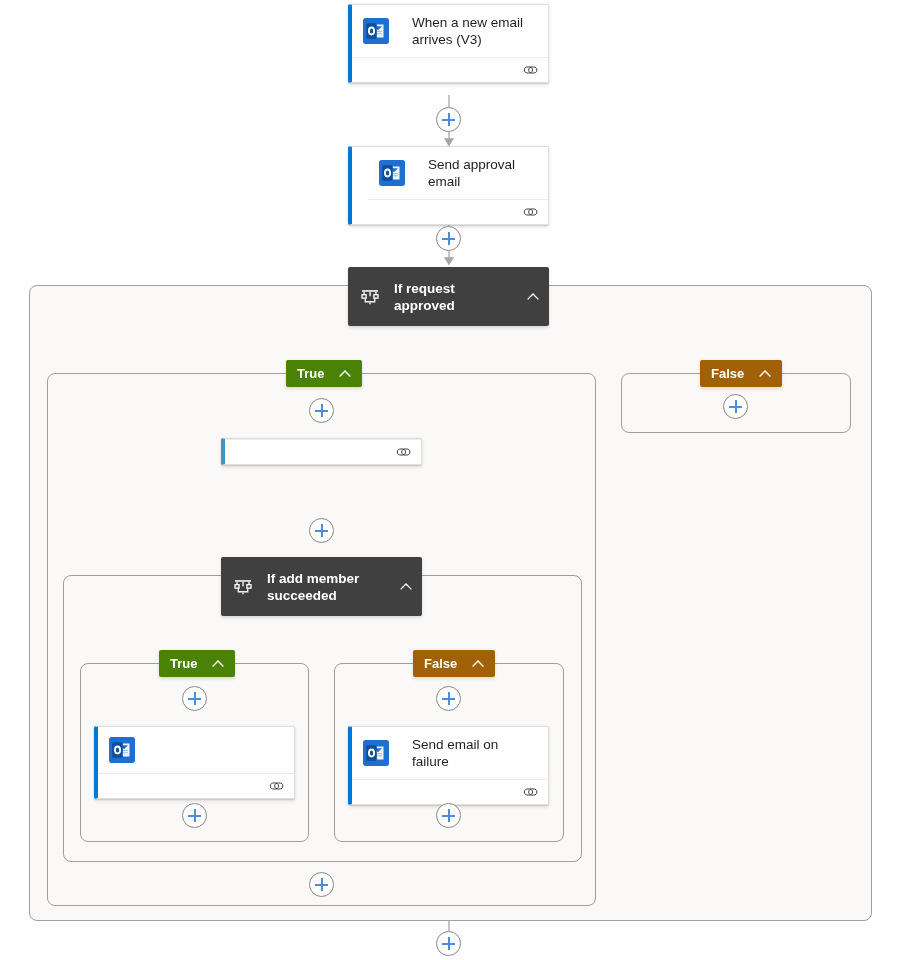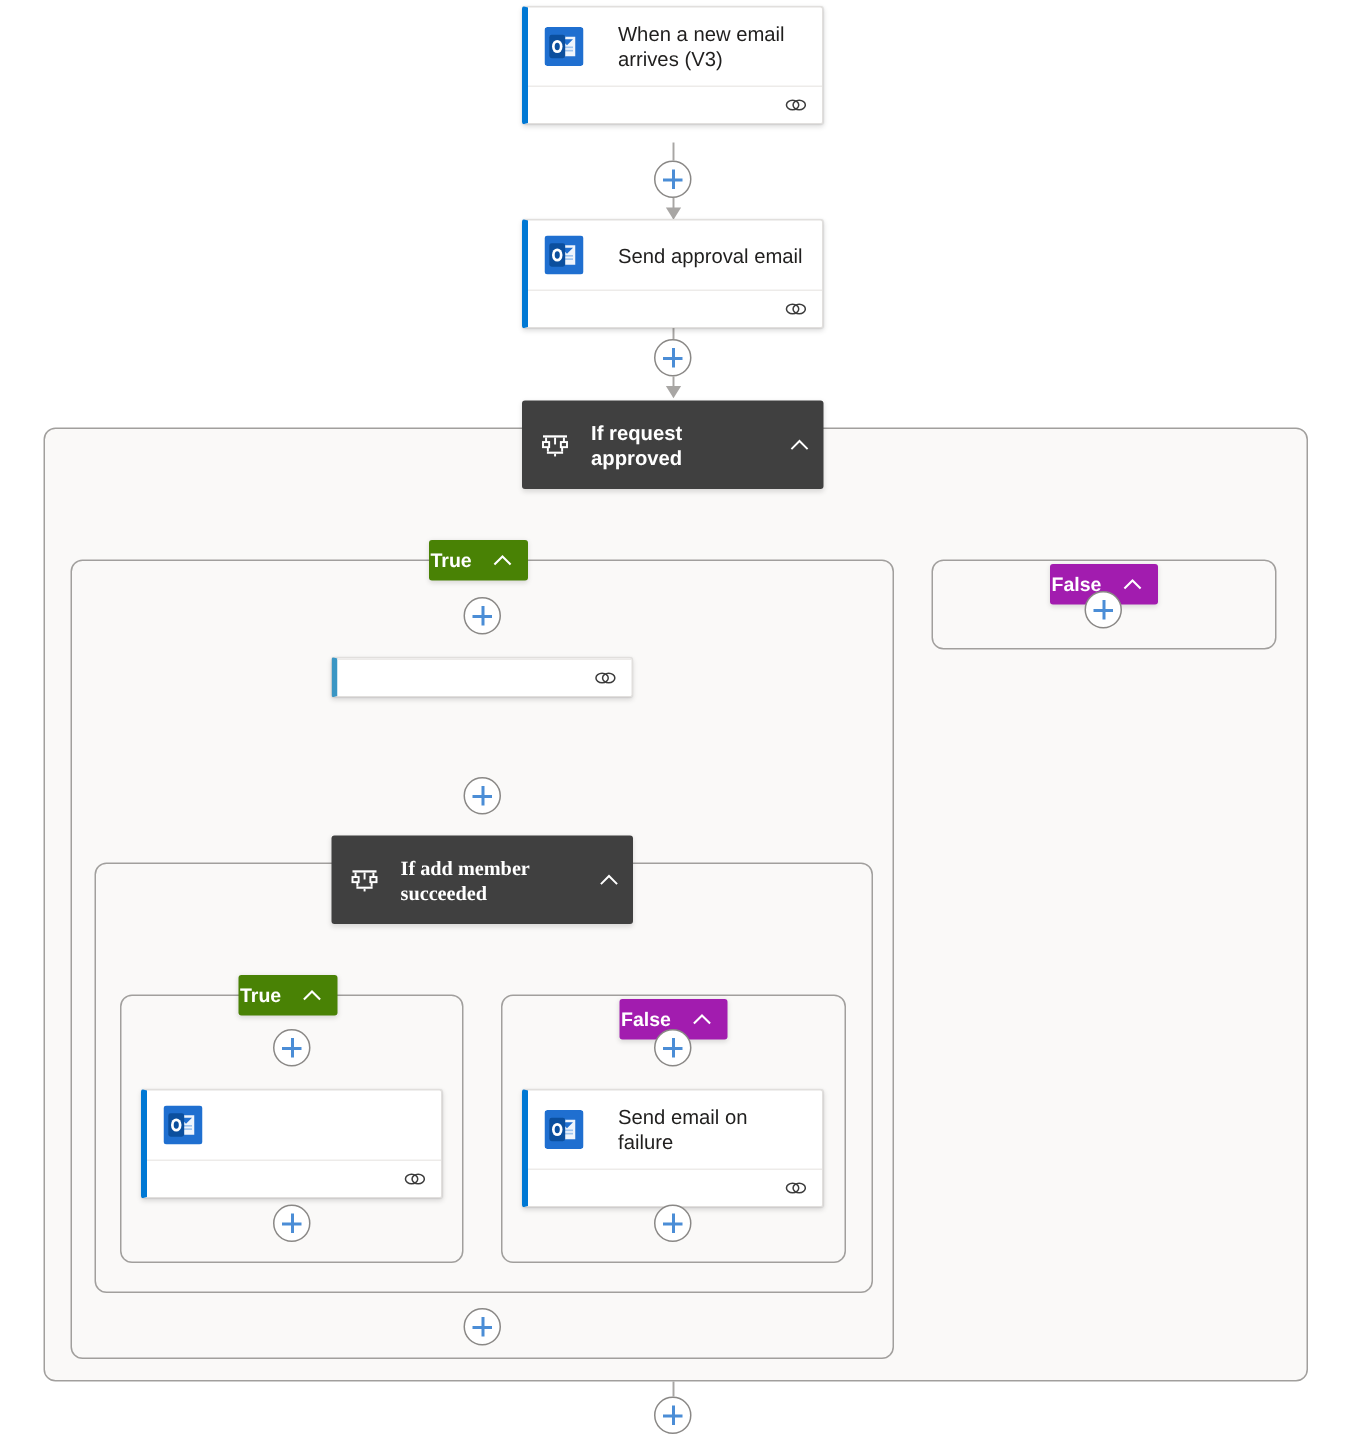--- a/index.html
+++ b/index.html
@@ -105,30 +105,30 @@
     padding-right: 6px;
   }
   .chev { flex: 0 0 16px; width: 16px; height: 16px; }
 
   
   .badge {
     position: absolute;
     display: flex;
     align-items: center;
     height: 27px;
-    padding: 0 9px 0 1px;
+    padding: 0 9px 0 11px;
     border-radius: 2px;
     color: #ffffff;
     font-size: 13px;
     font-weight: bold;
     z-index: 8;
     box-shadow: 0 1.2px 3.6px rgba(0,0,0,0.13);
   }
   .badge.true  { background: #498205; }
-  .badge.false { background: #a21caf; margin-top: 16px; }
+  .badge.false { background: #a16207; }
   .badge .blabel { padding-right: 13px; }
 
   
   .plus {
     position: absolute;
     width: 25px; height: 25px;
     border: 1px solid #8a8886;
     border-radius: 50%;
     background: #ffffff;
     z-index: 9;
@@ -228,21 +228,21 @@
       <div class="card-title">When a new email arrives (V3)</div>
     </div>
     <div class="card-foot">
       <svg class="chain-icon" width="15" height="12" viewBox="0 0 15 12">
         <ellipse cx="5.4" cy="6" rx="4.1" ry="3.1" fill="none" stroke="#3c3c3c" stroke-width="1"></ellipse>
         <ellipse cx="9.8" cy="6" rx="4.1" ry="3.1" fill="none" stroke="#3c3c3c" stroke-width="1"></ellipse>
       </svg>
     </div>
   </div>
 
-  <div class="card" style="left:348px; top:146px;">
+  <div class="card" style="left:348px; top:146px;padding-left:16px;">
     <div class="card-head">
       <svg class="app-icon" viewBox="0 0 26 26">
         <rect width="26" height="26" rx="2" fill="#1f6fd0"></rect>
         <rect x="9.5" y="6.5" width="11" height="13" fill="#ffffff" opacity="0.93"></rect>
         <path d="M11 8.2 L19 8.2 L15 12.2 Z" fill="#1f6fd0"></path>
         <rect x="11" y="13" width="8" height="1.1" fill="#9ec4ee"></rect>
         <rect x="11" y="15.2" width="8" height="1.1" fill="#9ec4ee"></rect>
         <rect x="3.2" y="5.2" width="10.6" height="15.6" rx="1.6" fill="#0b4f9e"></rect>
         <ellipse cx="8.5" cy="13" rx="3.5" ry="4.4" fill="#ffffff"></ellipse>
         <ellipse cx="8.5" cy="13" rx="1.7" ry="2.5" fill="#0b4f9e"></ellipse>
@@ -292,21 +292,21 @@
 
   <div class="card mailchimp" style="left:221px; top:438px;">
     <div class="card-foot">
       <svg class="chain-icon" width="15" height="12" viewBox="0 0 15 12">
         <ellipse cx="5.4" cy="6" rx="4.1" ry="3.1" fill="none" stroke="#3c3c3c" stroke-width="1"></ellipse>
         <ellipse cx="9.8" cy="6" rx="4.1" ry="3.1" fill="none" stroke="#3c3c3c" stroke-width="1"></ellipse>
       </svg>
     </div>
   </div>
 
-  <div class="cond" style="left:221px; top:557px;font-family:Liberation Serif, serif;">
+  <div class="cond" style="left:221px; top:557px;">
     <svg class="cond-icon" viewBox="0 0 20 20">
       <rect x="2" y="3.2" width="16" height="1.5" fill="#ffffff"></rect>
       <rect x="3.4" y="4.7" width="1.3" height="3" fill="#ffffff"></rect>
       <rect x="15.3" y="4.7" width="1.3" height="3" fill="#ffffff"></rect>
       <rect x="9.4" y="4.7" width="1.3" height="4.6" fill="#ffffff"></rect>
       <rect x="2" y="7.7" width="4.1" height="3.4" fill="none" stroke="#ffffff" stroke-width="1.3"></rect>
       <rect x="13.9" y="7.7" width="4.1" height="3.4" fill="none" stroke="#ffffff" stroke-width="1.3"></rect>
       <rect x="4.6" y="11.1" width="1.3" height="3" fill="#ffffff"></rect>
       <rect x="14.1" y="11.1" width="1.3" height="3" fill="#ffffff"></rect>
       <rect x="4.6" y="14.1" width="10.8" height="1.4" fill="#ffffff"></rect>

